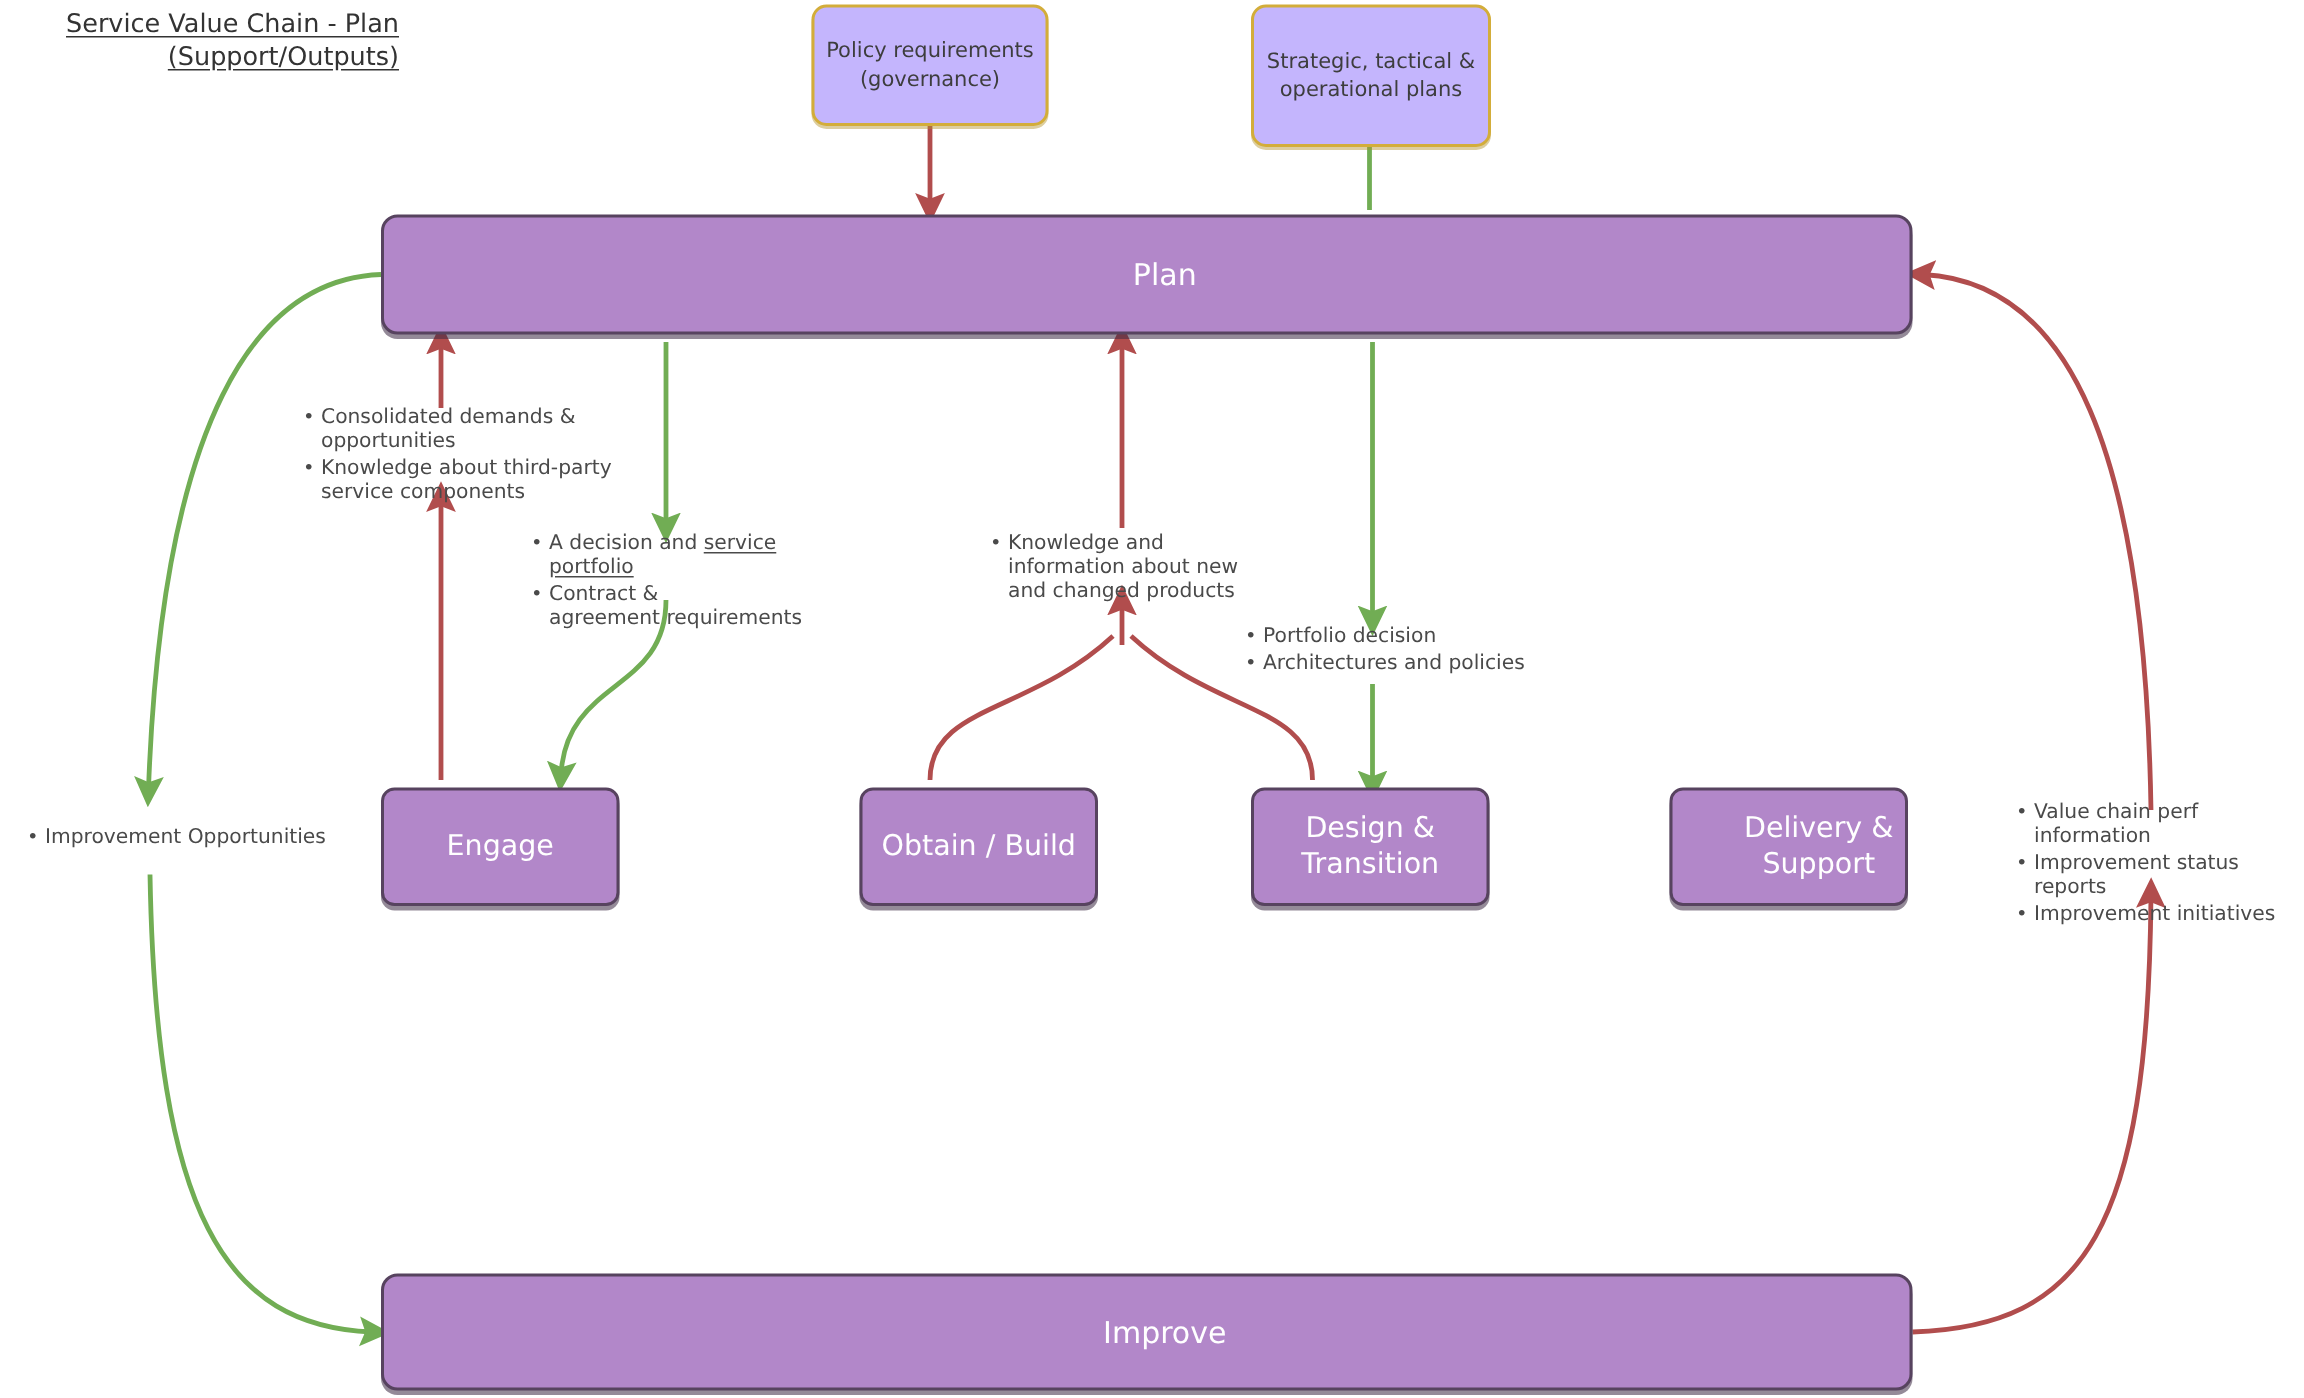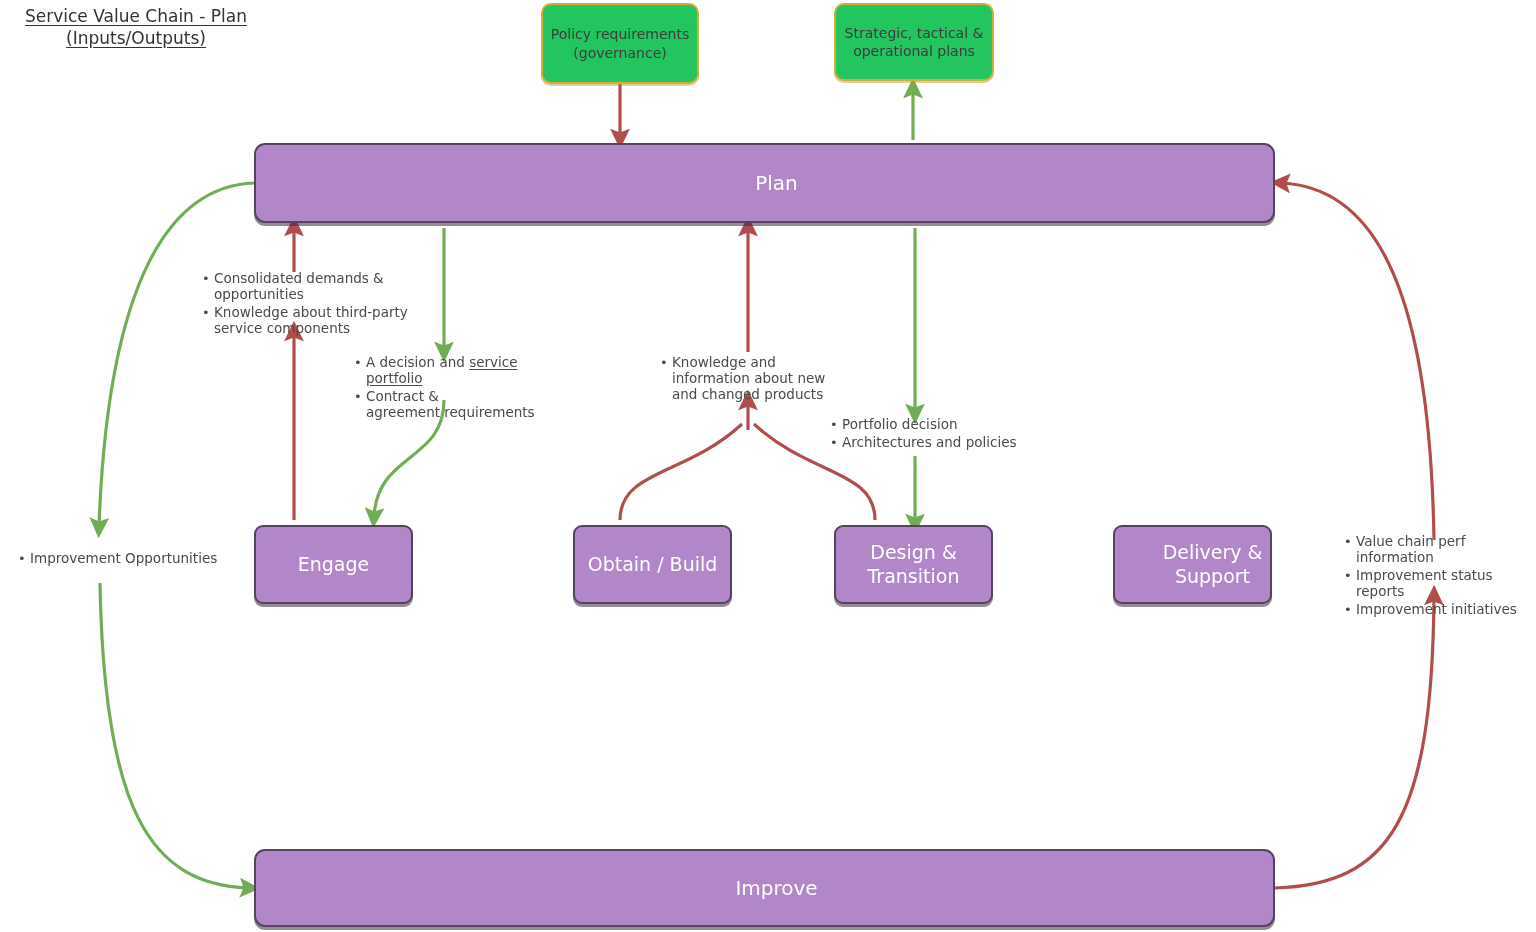--- a/index.html
+++ b/index.html
@@ -20,21 +20,21 @@
     left: 0; top: 0;
     width: 1536px;
     height: 932px;
     pointer-events: none;
   }
   .title-block {
     position: absolute;
     left: 6px;
     top: 6px;
     width: 260px;
-    text-align: center;
+    text-align: right;
     color: #333333;
     font-size: 17px;
     line-height: 1.28;
   }
   .title-block .tline {
     display: inline-block;
     text-decoration: underline;
     text-underline-offset: 3px;
   }
   .node {
@@ -53,21 +53,21 @@
     background: #b287c9;
     border: 2.5px solid #57435f;
     box-shadow: 0 3px 0 0 rgba(60,42,68,0.55);
   }
   .node.purple.bar {
     font-size: 20px;
     border-radius: 11px;
     padding-left: 24px;
   }
   .node.yellow {
-    background: #22c55e;
+    background: #c4b5fd;
     border: 2.5px solid #d3ad3a;
     border-radius: 10px;
     color: #3d3d3d;
     font-size: 14px;
     line-height: 1.3;
     box-shadow: 0 2px 0 0 rgba(180,146,42,0.45);
   }
   .bullets {
     position: absolute;
     color: #4a4a4a;
@@ -139,31 +139,31 @@
 
     <path d="M100,583 C104,810 150,884 248,888" stroke="#71ad54" stroke-width="3.2" fill="none" marker-end="url(#arw-green)"></path>
 
     <path d="M1275,888 C1390,884 1432,820 1434,597" stroke="#b14d4d" stroke-width="3.2" fill="none" marker-end="url(#arw-red)"></path>
 
     <path d="M1434,540 C1430,300 1380,188 1282,183" stroke="#b14d4d" stroke-width="3.2" fill="none" marker-end="url(#arw-red)"></path>
   </svg>
 
   <div class="title-block">
     <div><span class="tline">Service Value Chain - Plan</span></div>
-    <div><span class="tline">(Inputs/Outputs)</span></div>
+    <div><span class="tline">(Support/Outputs)</span></div>
   </div>
 
   <div class="node yellow" style="left:541px; top:3px; width:158px; height:81px;">
     <div>
       <div>Policy requirements</div>
       <div>(governance)</div>
     </div>
   </div>
 
-  <div class="node yellow" style="left:834px; top:3px; width:160px; height:78px;">
+  <div class="node yellow" style="left:834px; top:3px; width:160px; height:95px;">
     <div>
       <div>Strategic, tactical &amp;</div>
       <div>operational plans</div>
     </div>
   </div>
 
   <div class="node purple bar" style="left:254px; top:143px; width:1021px; height:80px;">
     <span>Plan</span>
   </div>
 

